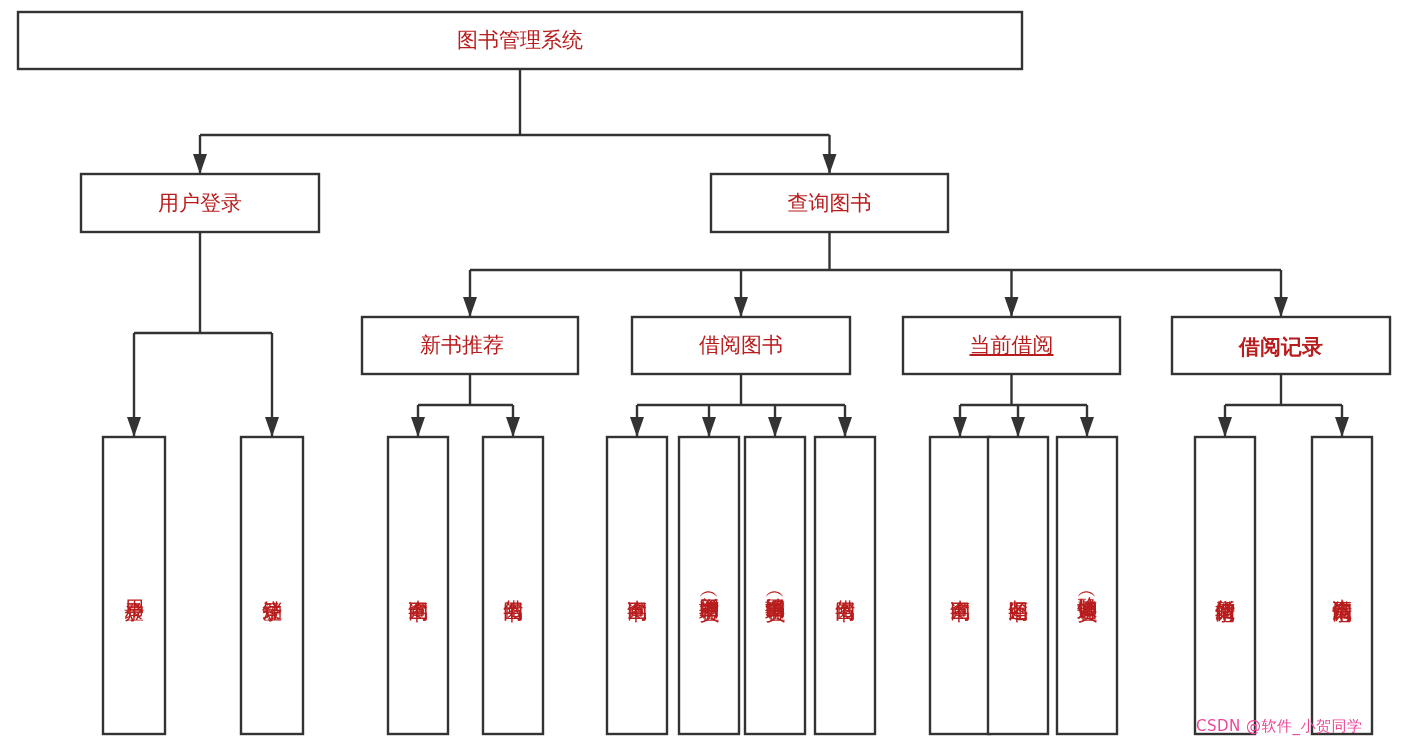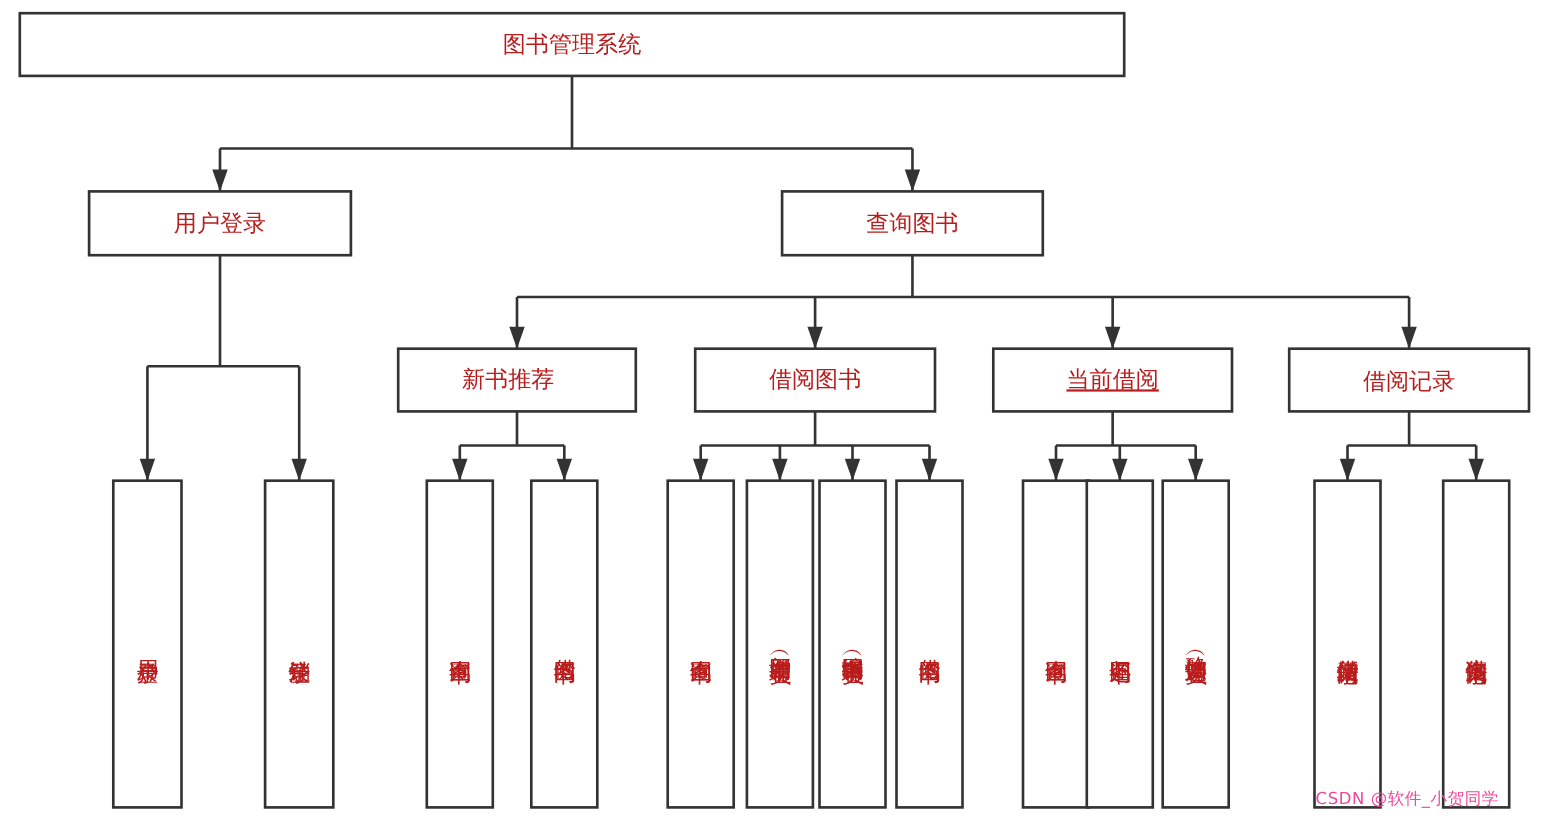--- a/index.html
+++ b/index.html
@@ -155,21 +155,21 @@
       </g>
   </svg>
 
   <div id="labels">
       <div class="node-label horizontal" style="left: 18px; top: 12px; width: 1004px; height: 57px;">图书管理系统</div>
       <div class="node-label horizontal" style="left: 81px; top: 174px; width: 238px; height: 58px;">用户登录</div>
       <div class="node-label horizontal" style="left: 711px; top: 174px; width: 237px; height: 58px;">查询图书</div>
       <div class="node-label horizontal" style="left: 342px; top: 317px; width: 240px; height: 57px;">新书推荐</div>
       <div class="node-label horizontal" style="left: 632px; top: 317px; width: 218px; height: 57px;">借阅图书</div>
       <div class="node-label horizontal" style="left: 903px; top: 317px; width: 217px; height: 57px; text-decoration: underline;">当前借阅</div>
-      <div class="node-label horizontal" style="left: 1172px; top: 317px; width: 218px; height: 61px;">借阅记录</div>
+      <div class="node-label horizontal" style="left: 1172px; top: 317px; width: 218px; height: 61px; font-weight: bold;">借阅记录</div>
       <div class="node-label vertical" style="left: 103px; top: 437px; width: 62px; height: 297px;">用户登录</div>
       <div class="node-label vertical" style="left: 241px; top: 437px; width: 62px; height: 297px;">注销登录</div>
       <div class="node-label vertical" style="left: 388px; top: 437px; width: 60px; height: 297px;">查询图书</div>
       <div class="node-label vertical" style="left: 483px; top: 437px; width: 60px; height: 297px;">借阅图书</div>
       <div class="node-label vertical" style="left: 607px; top: 437px; width: 60px; height: 297px;">查询图书</div>
       <div class="node-label vertical" style="left: 679px; top: 437px; width: 60px; height: 297px;">新增图书（管理员）</div>
       <div class="node-label vertical" style="left: 745px; top: 437px; width: 60px; height: 297px;">编辑图书（管理员）</div>
       <div class="node-label vertical" style="left: 815px; top: 437px; width: 60px; height: 297px;">借阅图书</div>
       <div class="node-label vertical" style="left: 930px; top: 437px; width: 60px; height: 297px;">查询图书</div>
       <div class="node-label vertical" style="left: 988px; top: 437px; width: 60px; height: 297px;">归还图书</div>

